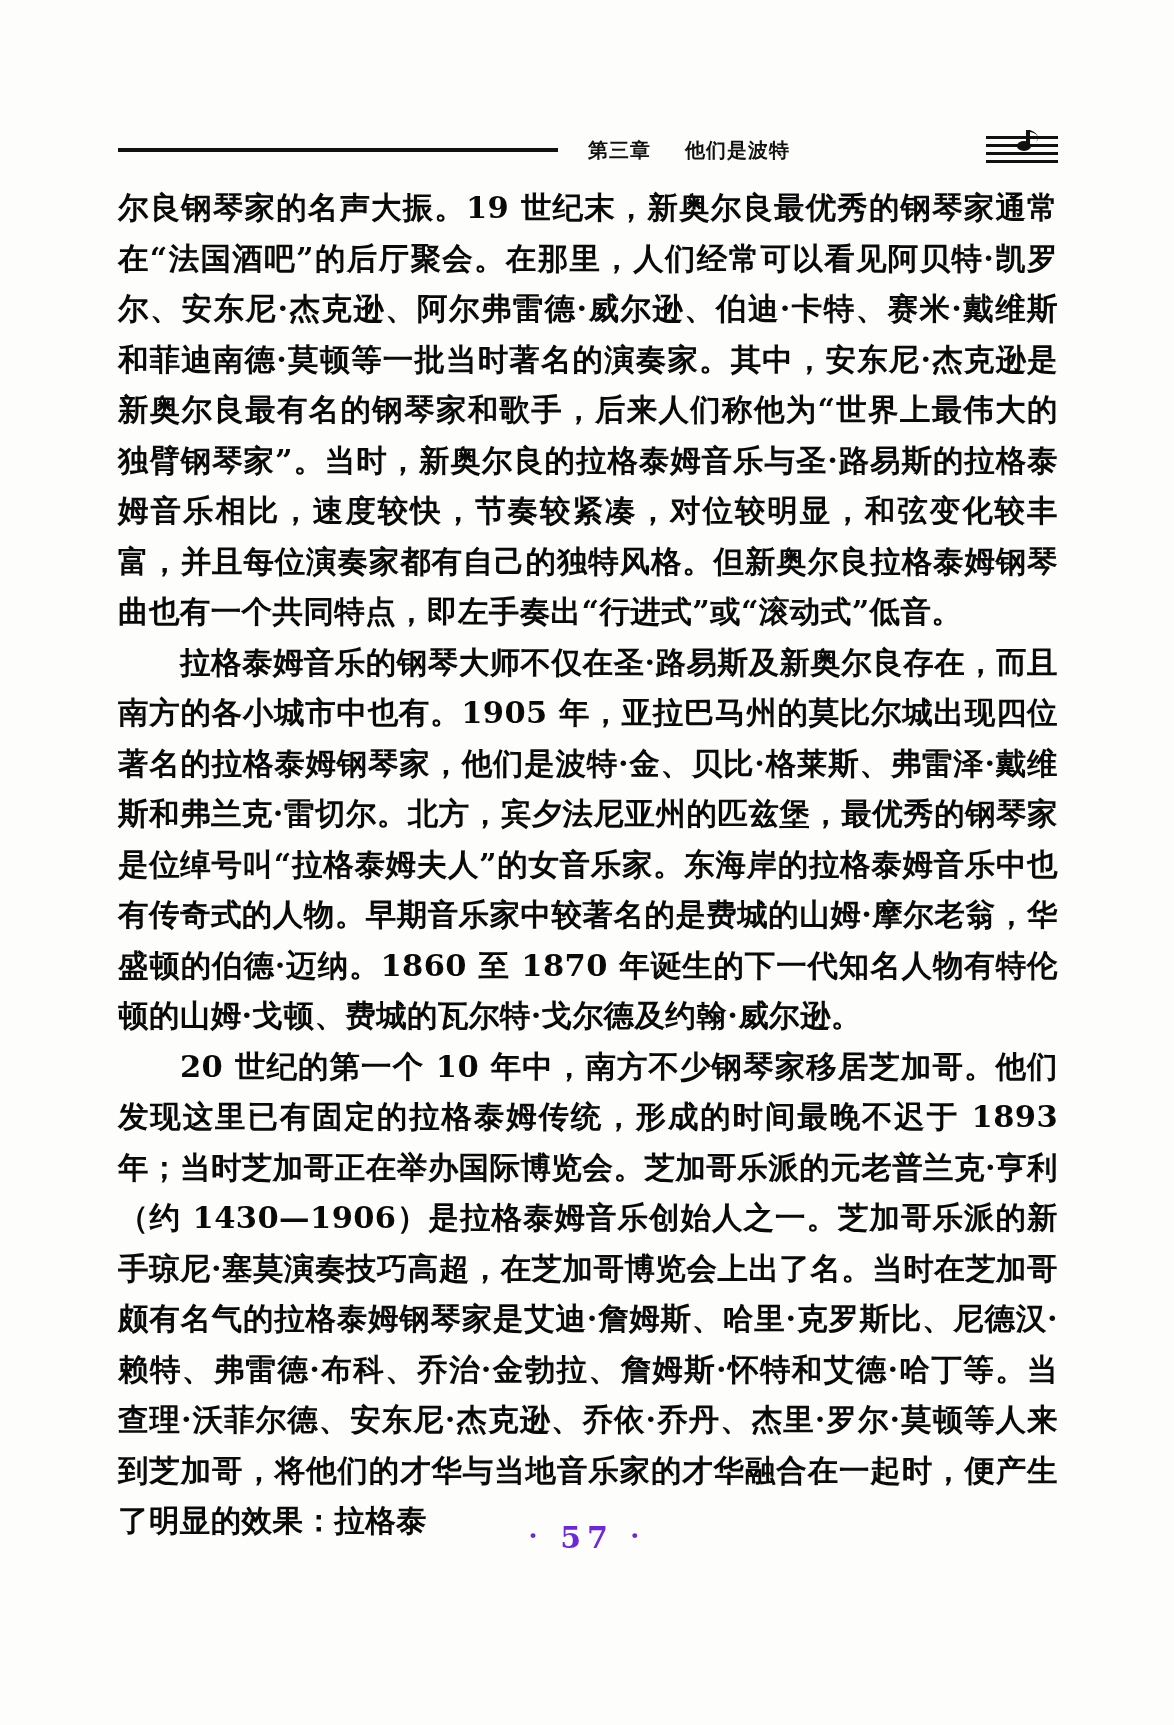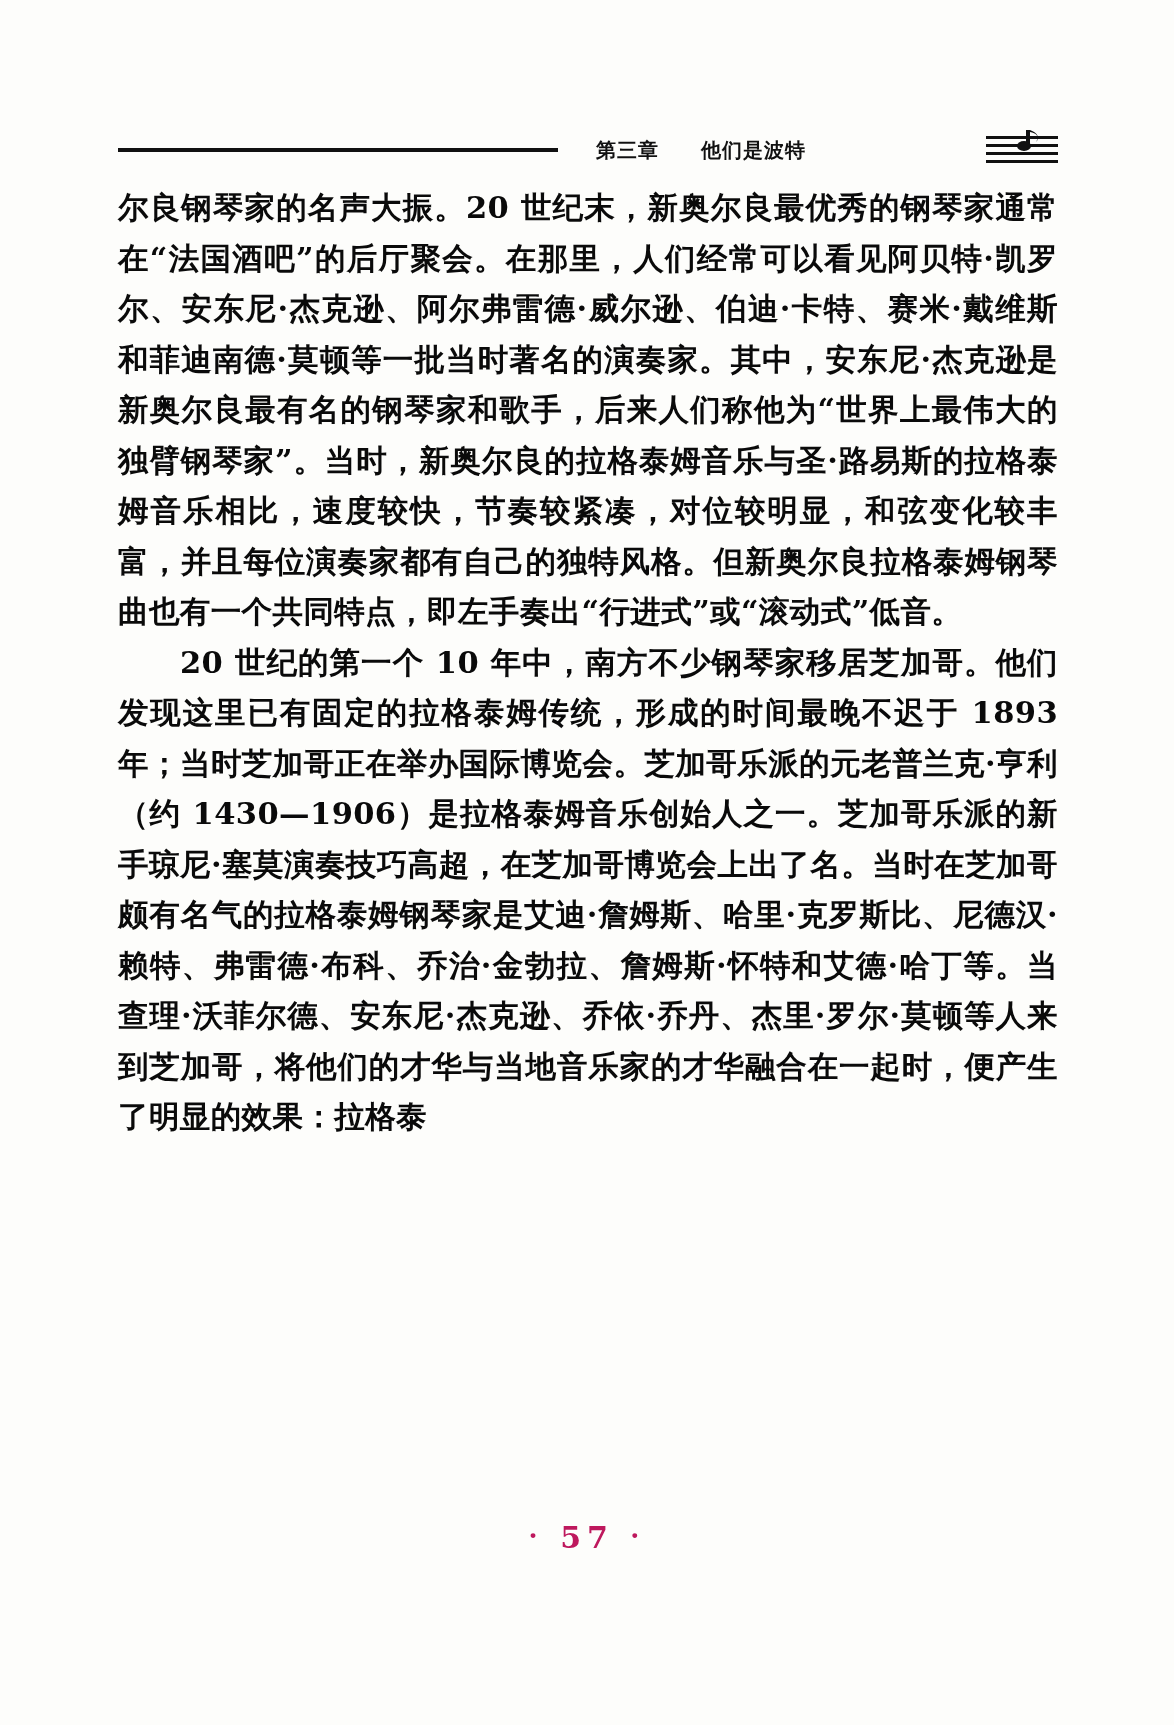--- a/index.html
+++ b/index.html
@@ -24,21 +24,21 @@
   }
   
   .header {
     position: absolute;
     left: 118px;
     top: 128px;
     width: 940px;
     height: 44px;
     display: flex;
     align-items: center;
-    gap: 16px;
+    gap: 8px;
   }
   .header-rule {
     flex: 0 0 auto;
     width: 440px;
     height: 4px;
     background: #111;
     margin-right: 22px;
   }
   .header-title {
     font-family: "DejaVu Sans", "Liberation Sans", sans-serif;
@@ -82,21 +82,21 @@
   .folio {
     position: absolute;
     left: 0;
     top: 1520px;
     width: 1174px;
     text-align: center;
     font-family: "DejaVu Serif", "Liberation Serif", serif;
     font-weight: bold;
     font-size: 30px;
     letter-spacing: 6px;
-    color: #be185d;
+    color: #6d28d9;
   }
   .folio .dot {
     font-size: 26px;
     vertical-align: 3px;
   }
 </style>
 </head>
 <body>
 
 <div class="page">
@@ -112,21 +112,22 @@
         <rect x="0" y="22" width="72" height="3" fill="#111"></rect>
         <rect x="0" y="30" width="72" height="3" fill="#111"></rect>
         <rect x="40" y="0" width="4" height="16" fill="#111"></rect>
         <ellipse cx="38" cy="16" rx="7" ry="5" fill="#111"></ellipse>
         <path d="M44 0 C52 3, 54 8, 50 12 C54 6, 50 3, 44 2 Z" fill="#111"></path>
       </svg>
     </span>
   </div>
 
   <div class="body-text">
-    <p class="para">尔良钢琴家的名声大振。20 世纪末，新奥尔良最优秀的钢琴家通常在“法国酒吧”的后厅聚会。在那里，人们经常可以看见阿贝特·凯罗尔、安东尼·杰克逊、阿尔弗雷德·威尔逊、伯迪·卡特、赛米·戴维斯和菲迪南德·莫顿等一批当时著名的演奏家。其中，安东尼·杰克逊是新奥尔良最有名的钢琴家和歌手，后来人们称他为“世界上最伟大的独臂钢琴家”。当时，新奥尔良的拉格泰姆音乐与圣·路易斯的拉格泰姆音乐相比，速度较快，节奏较紧凑，对位较明显，和弦变化较丰富，并且每位演奏家都有自己的独特风格。但新奥尔良拉格泰姆钢琴曲也有一个共同特点，即左手奏出“行进式”或“滚动式”低音。</p>
+    <p class="para">尔良钢琴家的名声大振。19 世纪末，新奥尔良最优秀的钢琴家通常在“法国酒吧”的后厅聚会。在那里，人们经常可以看见阿贝特·凯罗尔、安东尼·杰克逊、阿尔弗雷德·威尔逊、伯迪·卡特、赛米·戴维斯和菲迪南德·莫顿等一批当时著名的演奏家。其中，安东尼·杰克逊是新奥尔良最有名的钢琴家和歌手，后来人们称他为“世界上最伟大的独臂钢琴家”。当时，新奥尔良的拉格泰姆音乐与圣·路易斯的拉格泰姆音乐相比，速度较快，节奏较紧凑，对位较明显，和弦变化较丰富，并且每位演奏家都有自己的独特风格。但新奥尔良拉格泰姆钢琴曲也有一个共同特点，即左手奏出“行进式”或“滚动式”低音。</p>
+    <p class="para indent">拉格泰姆音乐的钢琴大师不仅在圣·路易斯及新奥尔良存在，而且南方的各小城市中也有。1905 年，亚拉巴马州的莫比尔城出现四位著名的拉格泰姆钢琴家，他们是波特·金、贝比·格莱斯、弗雷泽·戴维斯和弗兰克·雷切尔。北方，宾夕法尼亚州的匹兹堡，最优秀的钢琴家是位绰号叫“拉格泰姆夫人”的女音乐家。东海岸的拉格泰姆音乐中也有传奇式的人物。早期音乐家中较著名的是费城的山姆·摩尔老翁，华盛顿的伯德·迈纳。1860 至 1870 年诞生的下一代知名人物有特伦顿的山姆·戈顿、费城的瓦尔特·戈尔德及约翰·威尔逊。</p>
     <p class="para indent">20 世纪的第一个 10 年中，南方不少钢琴家移居芝加哥。他们发现这里已有固定的拉格泰姆传统，形成的时间最晚不迟于 1893 年；当时芝加哥正在举办国际博览会。芝加哥乐派的元老普兰克·亨利（约 1430—1906）是拉格泰姆音乐创始人之一。芝加哥乐派的新手琼尼·塞莫演奏技巧高超，在芝加哥博览会上出了名。当时在芝加哥颇有名气的拉格泰姆钢琴家是艾迪·詹姆斯、哈里·克罗斯比、尼德汉·赖特、弗雷德·布科、乔治·金勃拉、詹姆斯·怀特和艾德·哈丁等。当查理·沃菲尔德、安东尼·杰克逊、乔依·乔丹、杰里·罗尔·莫顿等人来到芝加哥，将他们的才华与当地音乐家的才华融合在一起时，便产生了明显的效果：拉格泰</p>
   </div>
 
   <div class="folio">
     <span class="dot">·</span>
     <span>57</span>
     <span class="dot">·</span>
   </div>
 
 </div>

